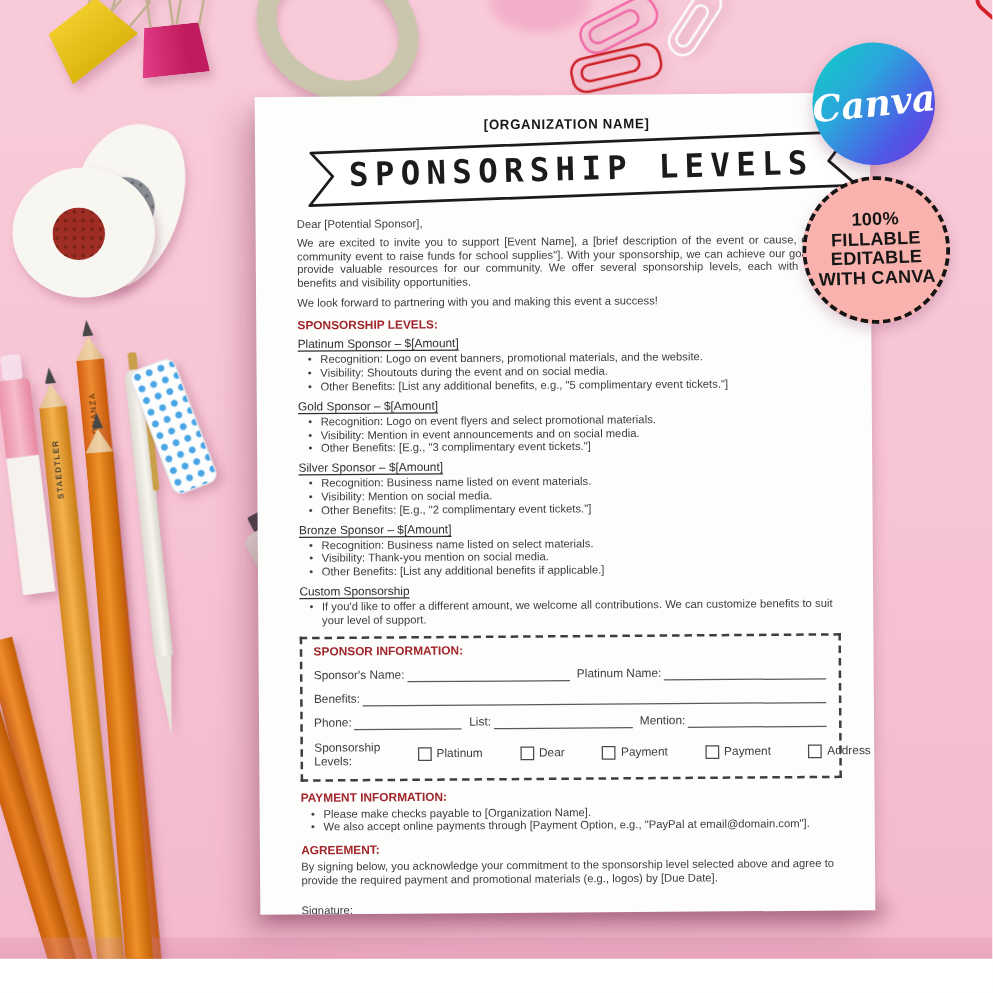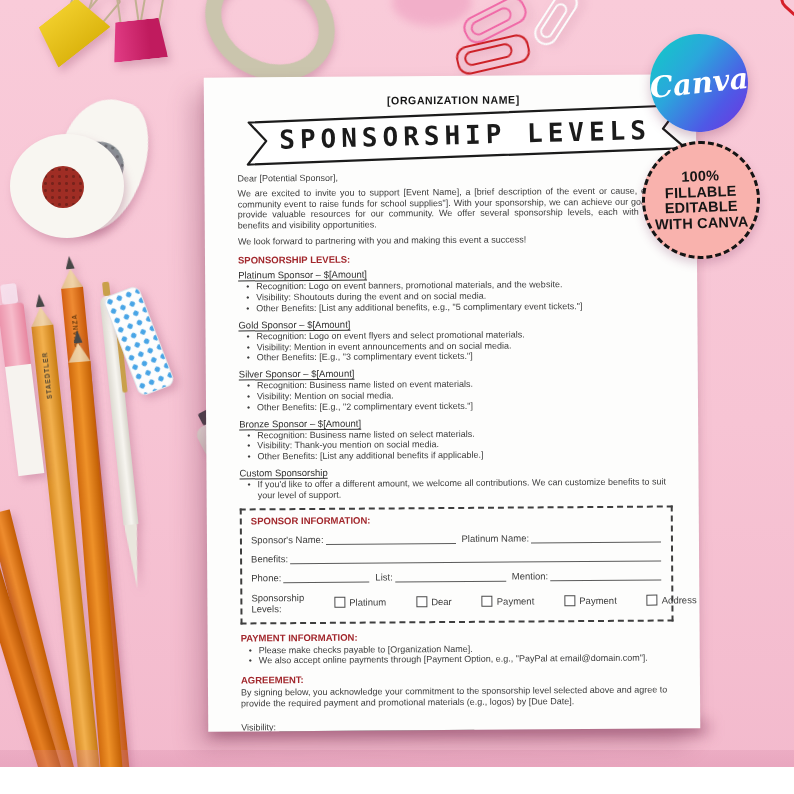--- a/index.html
+++ b/index.html
@@ -275,21 +275,21 @@
       <div class="redhead">PAYMENT INFORMATION:</div>
       <ul class="bul" id="payment-bullets">
           <li>Please make checks payable to [Organization Name].</li>
           <li>We also accept online payments through [Payment Option, e.g., "PayPal at email@domain.com"].</li>
         </ul>
 
       <div class="redhead">AGREEMENT:</div>
       <div class="para" style="text-align:left;">By signing below, you acknowledge your commitment to the sponsorship level selected above and agree to provide the required payment and promotional materials (e.g., logos) by [Due Date].</div>
 
       <div class="sigrow">
-        <span>Visibility:</span>
+        <span>Signature:</span>
         <span class="line"></span>
       </div>
       <div class="sigrow" style="margin-top:7px;">
         <span>Date:</span>
         <span class="line"></span>
       </div>
 
     </div>
   </div>
 

